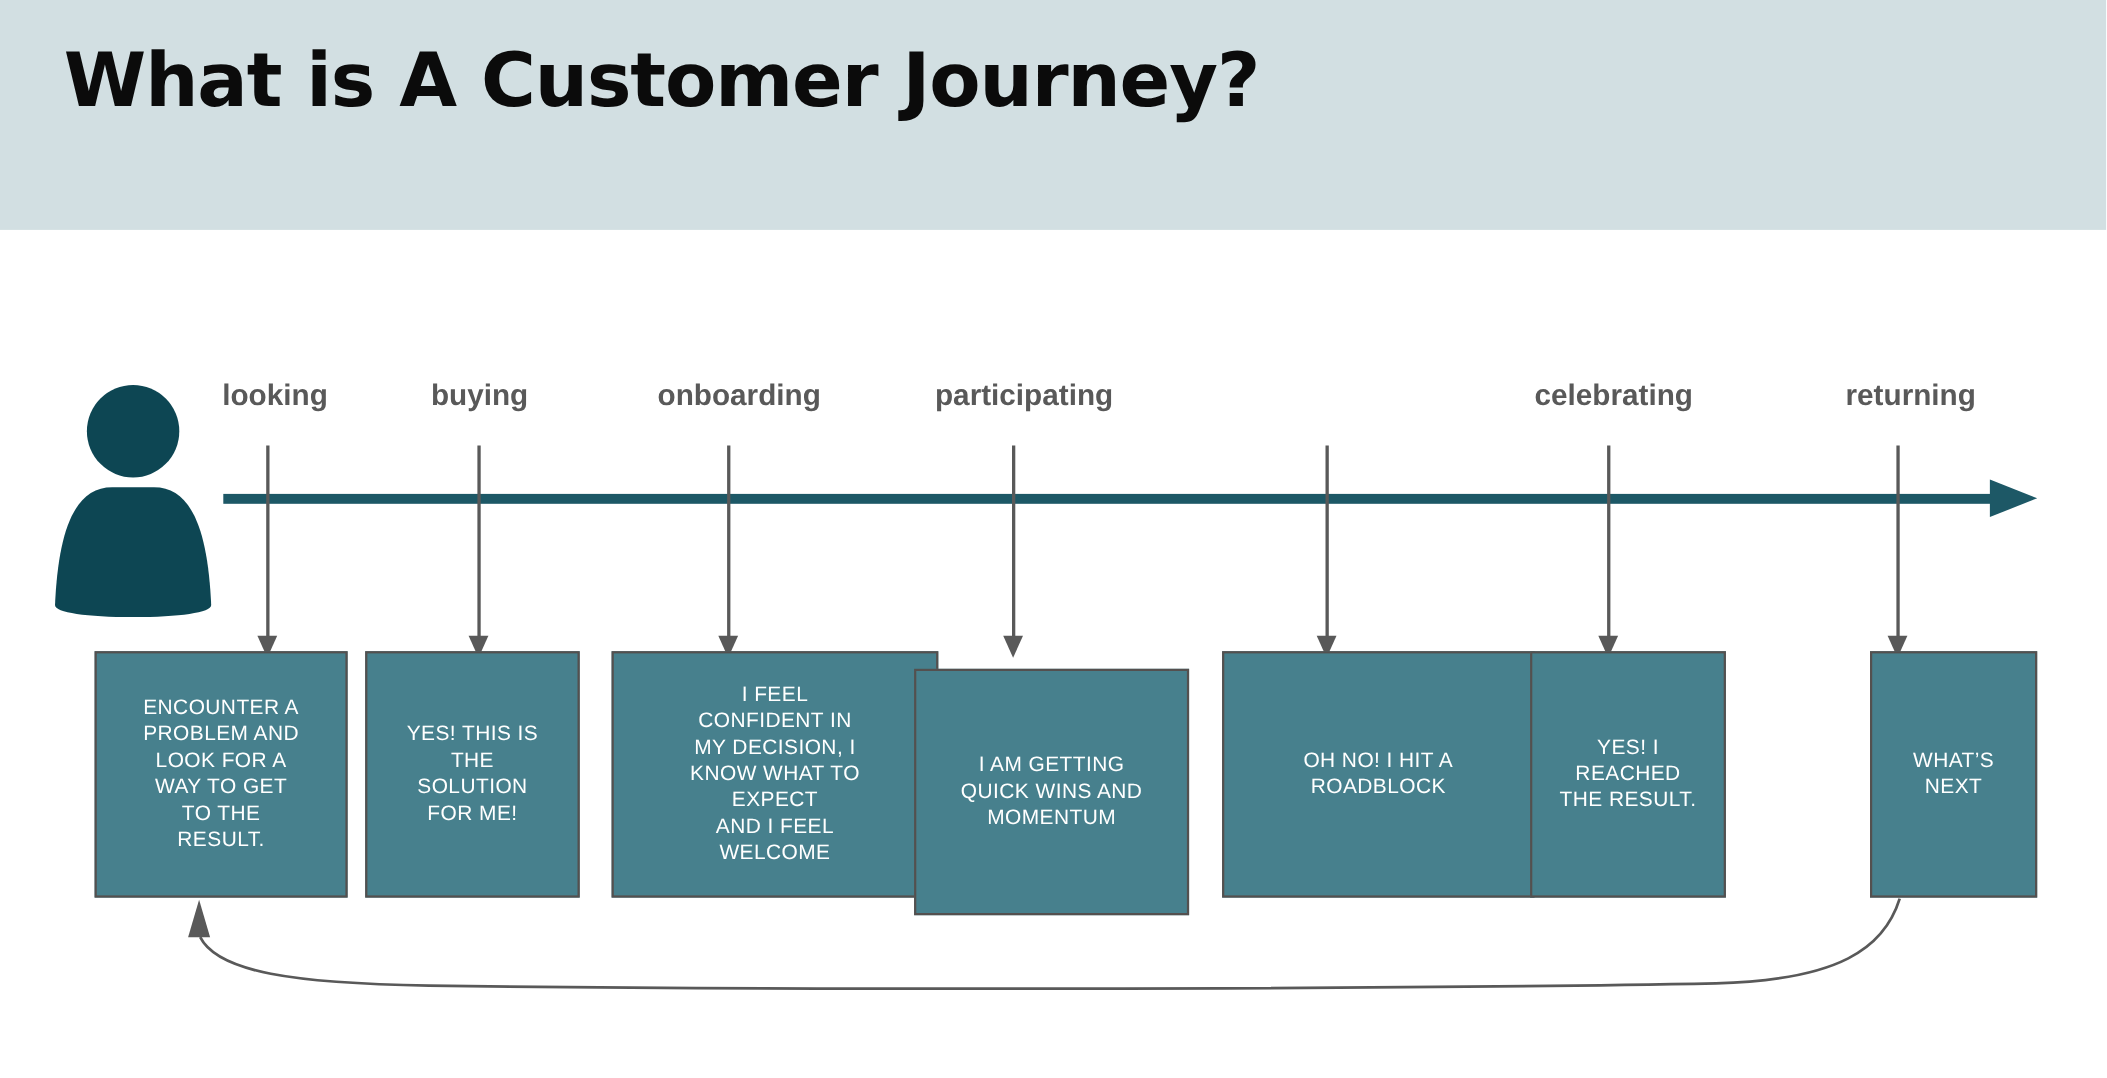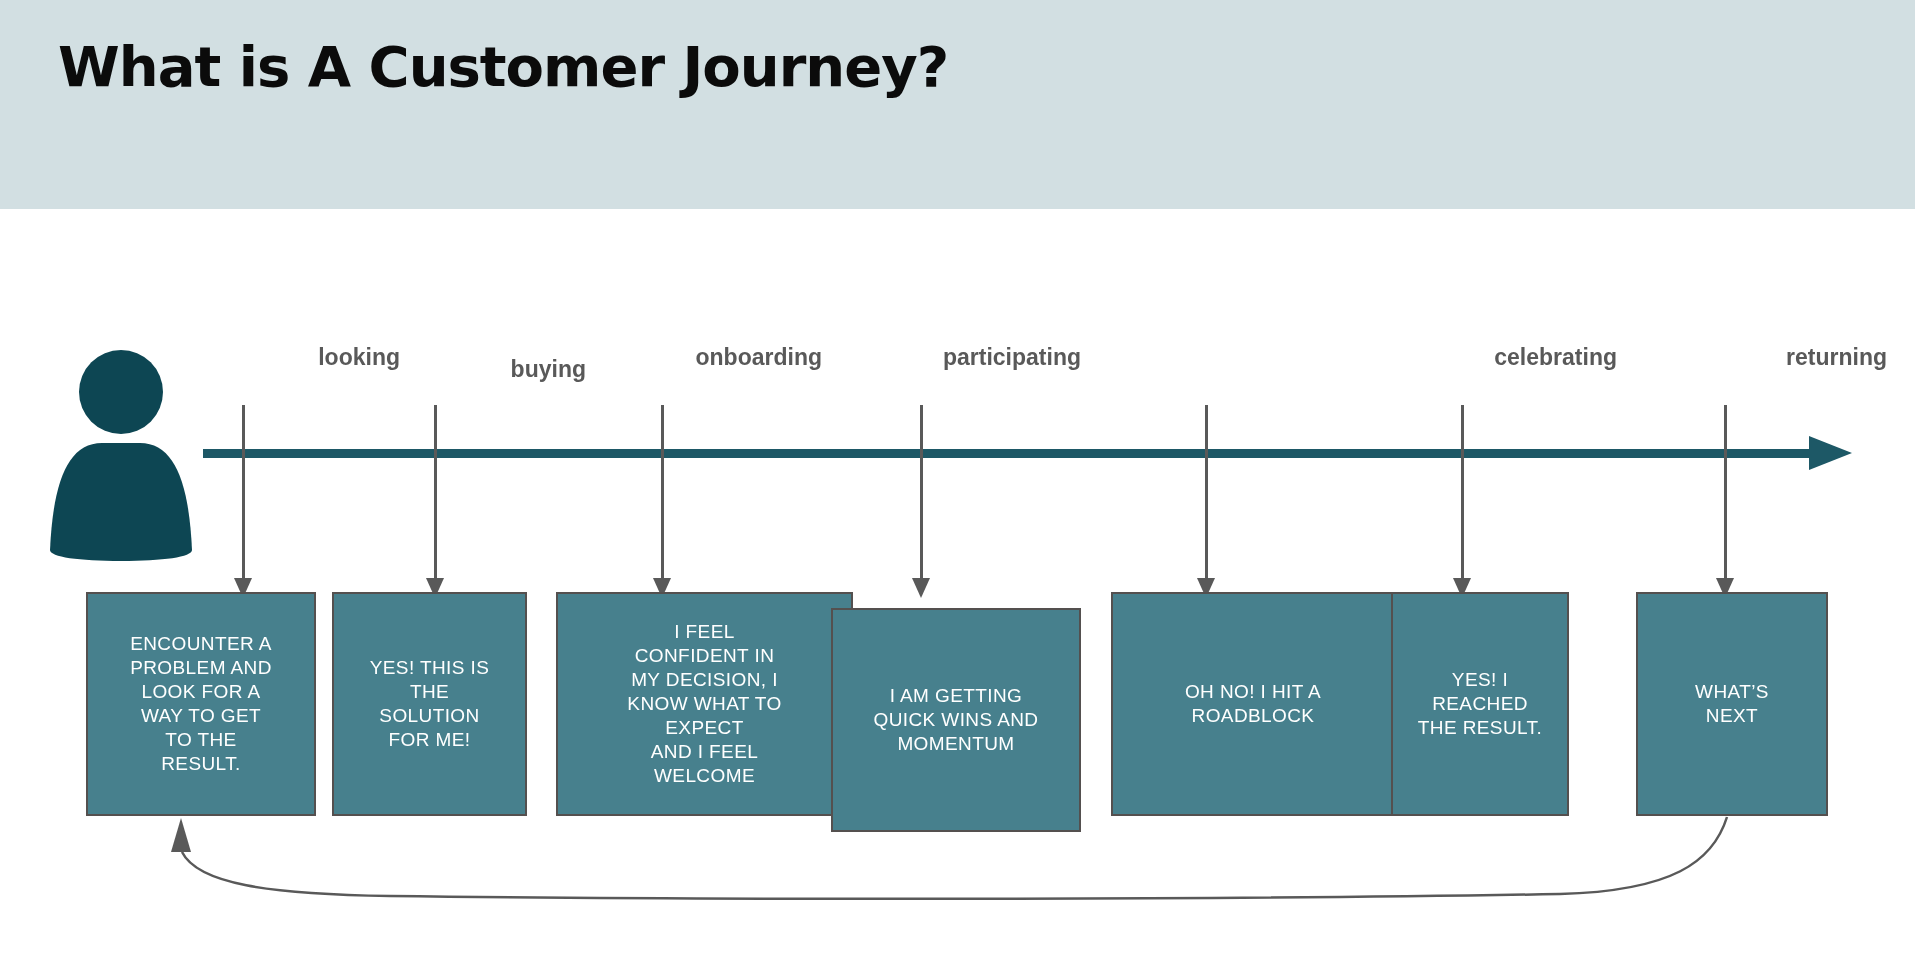--- a/index.html
+++ b/index.html
@@ -16,21 +16,21 @@
   .band {
     position: absolute;
     left: 0; top: 0;
     width: 1915px; height: 209px;
     background: #d2dfe2;
   }
   .band h1 {
     position: absolute;
     left: 58px; top: 34px;
     margin: 0;
-    font-size: 56px;
+    font-size: 68px;
     font-weight: 800;
     letter-spacing: -1px;
     color: #0b0b0b;
     font-family: "DejaVu Sans", "Liberation Sans", sans-serif;
   }
 
   
   .person {
     position: absolute;
     left: 45px; top: 346px;
@@ -51,27 +51,27 @@
     border-top: 17px solid transparent;
     border-bottom: 17px solid transparent;
     border-left: 43px solid #1d5866;
   }
 
   
   .stage-label {
     position: absolute;
     top: 344px;
     width: 300px;
-    text-align: right;
-    font-size: 23px;
+    text-align: center;
+    font-size: 27px;
     font-weight: 700;
     color: #595959;
   }
   .lb1 { left: 100px; }
-  .lb2 { left: 286px; margin-top: 12px; }
+  .lb2 { left: 286px; }
   .lb3 { left: 522px; }
   .lb4 { left: 781px; }
   .lb5 { left: 1052px; }
   .lb6 { left: 1317px; }
   .lb7 { left: 1587px; }
 
   
   .varrow-line {
     position: absolute;
     top: 405px;
@@ -110,21 +110,21 @@
     line-height: 1.26;
     letter-spacing: 0.4px;
     white-space: pre-line;
   }
   .b1 { left: 86px;   width: 230px; }
   .b2 { left: 332px;  width: 195px; }
   .b3 { left: 556px;  width: 297px; }
   .b4 { left: 831px;  width: 250px; margin-top: 16px; }
   .b5 { left: 1111px; width: 284px; }
   .b6 { left: 1391px; width: 178px; }
-  .b7 { left: 1636px; width: 192px; }
+  .b7 { left: 1700px; width: 152px; }
 
   
   .loop {
     position: absolute;
     left: 0; top: 0;
     width: 1915px; height: 980px;
     pointer-events: none;
   }
 </style>
 </head>

